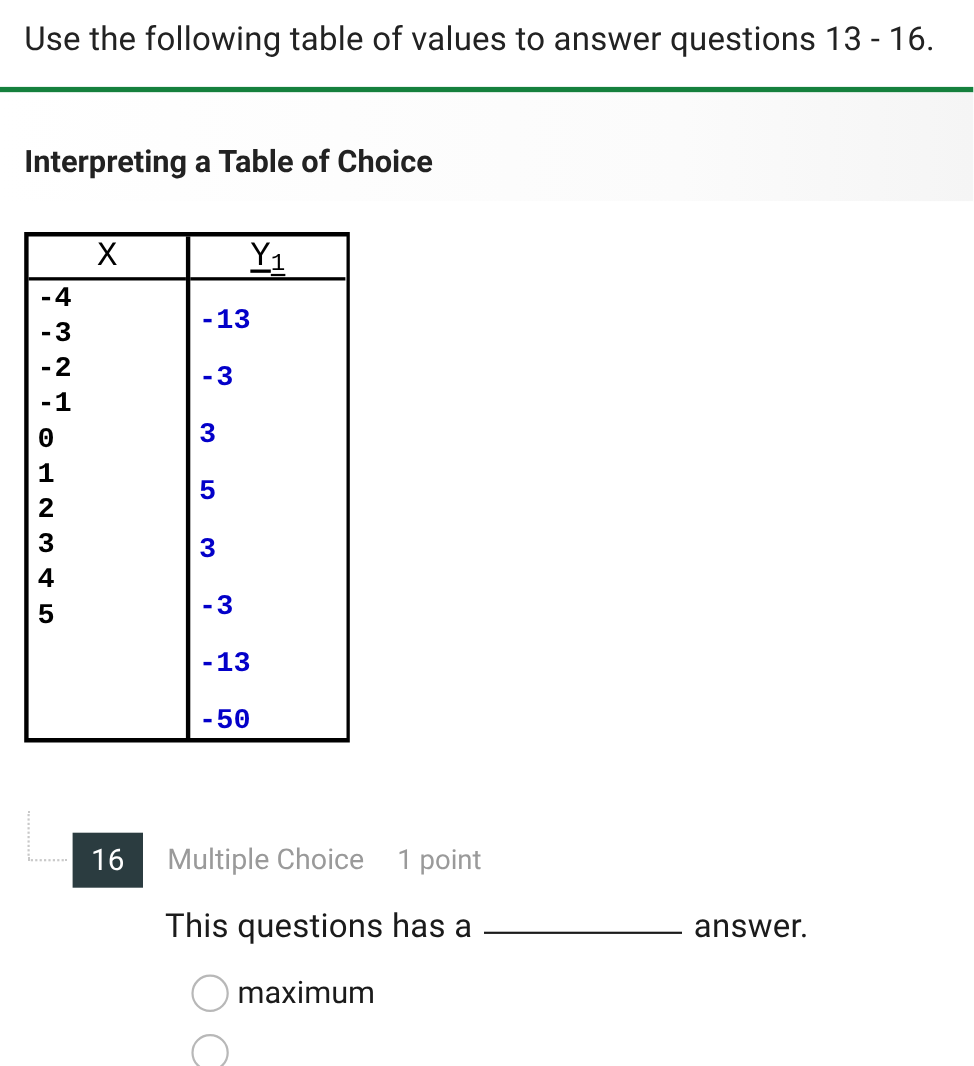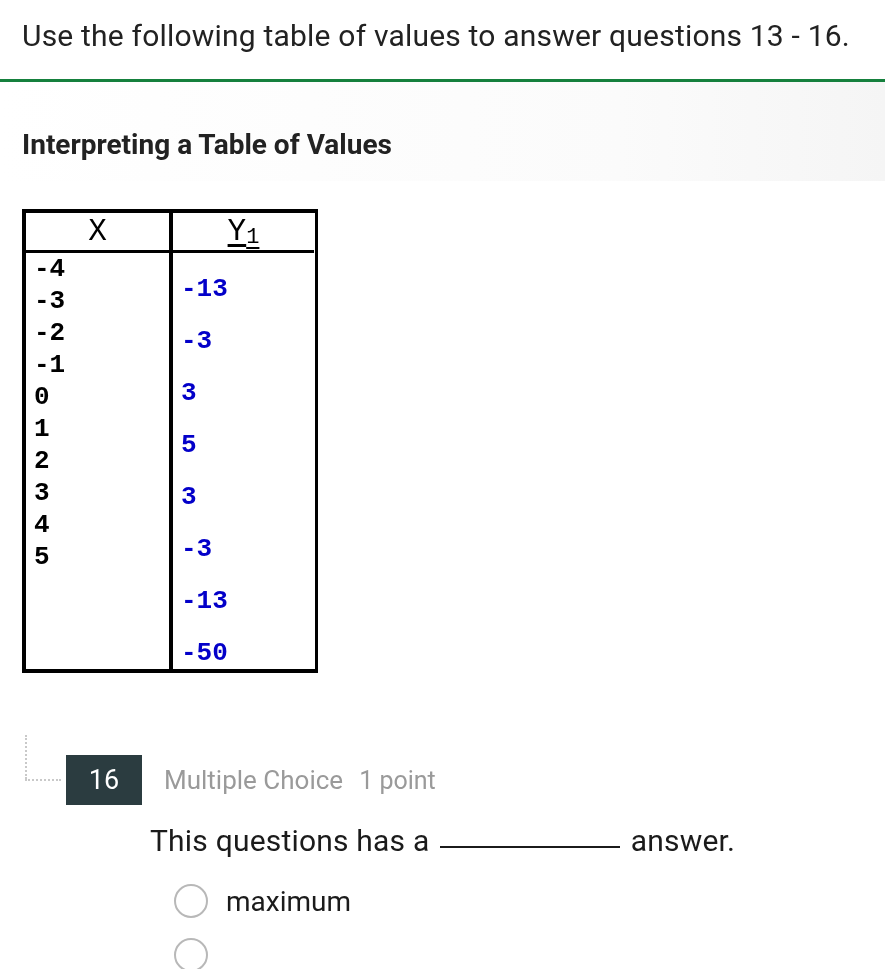--- a/index.html
+++ b/index.html
@@ -8,21 +8,21 @@
       background: #ffffff;
       color: #1a1a1a;
       width: 885px;
       height: 969px;
       position: relative;
     }
     .instruction {
       font-size: 30px;
       padding: 18px 20px 26px 22px;
       color: #222;
-      border-bottom: 3px solid #15803d;
+      border-bottom: 5px solid #15803d;
       letter-spacing: 0.2px;
     }
     .sub-heading-wrap {
       padding: 46px 22px 20px 22px;
       background: linear-gradient(90deg,#fff 0%, #fbfbfb 70%, #f5f5f5 100%);
     }
     .sub-heading {
       font-size: 28px;
       font-weight: 700;
       color: #222;
@@ -99,31 +99,31 @@
       left: 3px;
       top: 24px;
       width: 36px;
       height: 2px;
       border-top: 2px dotted #c9c9c9;
     }
     .qnum {
       background: #2b3c40;
       color: #fff;
       font-size: 27px;
-      width: 76px;
+      width: 64px;
       height: 50px;
       display: flex;
       align-items: center;
       justify-content: center;
       margin-right: 22px;
     }
     .qmeta {
       display: flex;
       align-items: center;
-      gap: 16px;
+      gap: 30px;
       height: 50px;
       color: #9a9a9a;
     }
     .qtype { font-size: 26px; color: #9a9a9a; }
     .qpoints { font-size: 25px; color: #9a9a9a; }
     .question-body { padding: 18px 0 0 150px; }
     .qtext {
       font-size: 30px;
       color: #1b1b1b;
       letter-spacing: 0.2px;
@@ -132,41 +132,41 @@
       display: inline-block;
       border-bottom: 2px solid #1b1b1b;
       width: 180px;
       position: relative;
       top: -3px;
       margin: 0 3px;
     }
     .options { padding: 16px 0 0 24px; }
     .option {
       display: flex;
-      align-items: center;
-      gap: 18px;
+      align-items: flex-start;
+      gap: 8px;
       padding: 10px 0;
       cursor: pointer;
     }
     .radio {
       width: 34px;
       height: 34px;
       border: 2px solid #b8b8b8;
       border-radius: 50%;
       flex: 0 0 34px;
     }
     .opt-label { font-size: 28px; color: #1b1b1b; }
   </style>
 </head>
 <body>
 
 <div class="instruction">Use the following table of values to answer questions 13 - 16.</div>
 
 <div class="sub-heading-wrap">
-  <div class="sub-heading">Interpreting a Table of Values</div>
+  <div class="sub-heading">Interpreting a Table of Choice</div>
 </div>
 
 <div class="calc-table-wrap">
   <div class="calc-table">
     <div class="calc-col xcol">
       <div class="calc-head">X</div>
       <div class="calc-cell">-4</div>
       <div class="calc-cell">-3</div>
       <div class="calc-cell">-2</div>
       <div class="calc-cell">-1</div>

